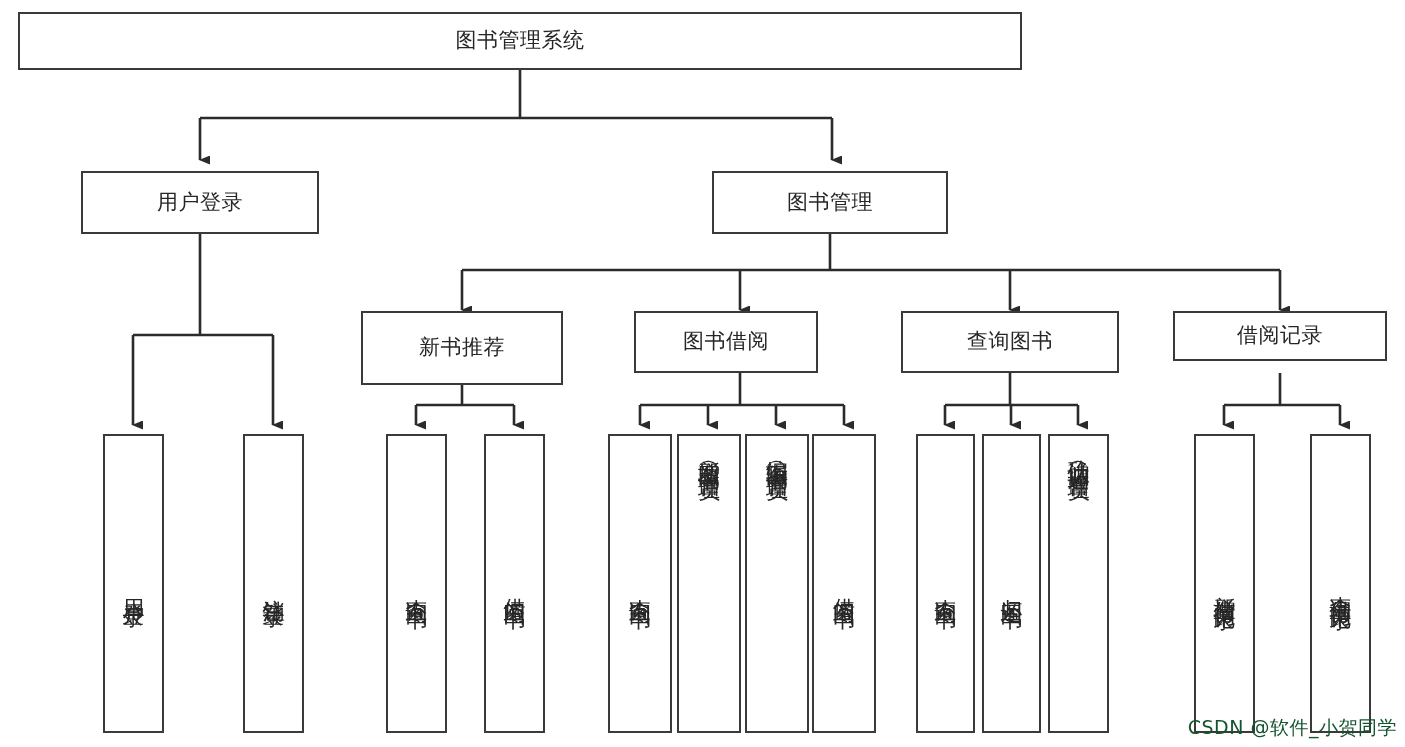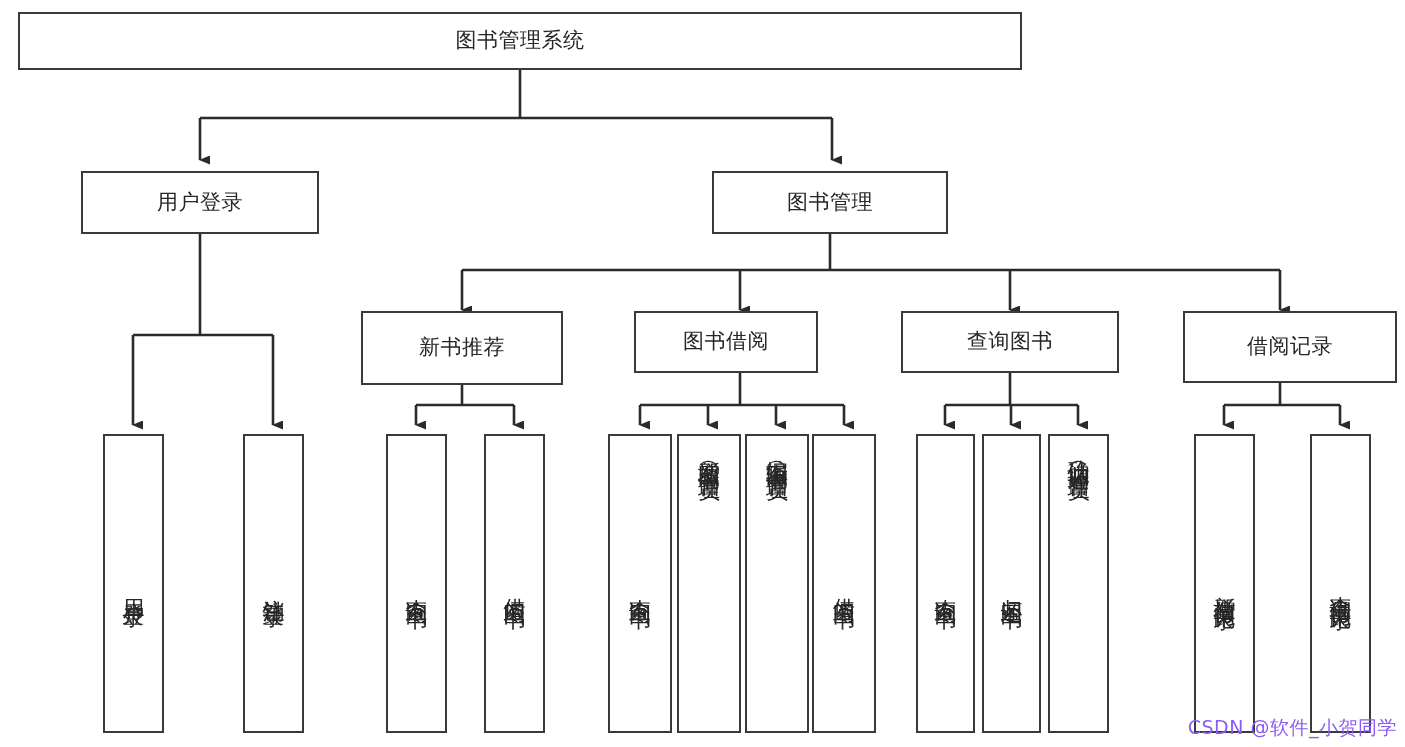--- a/index.html
+++ b/index.html
@@ -62,21 +62,21 @@
     white-space: nowrap;
   }
   .node.vert.mid .node-label {
     align-self: center;
   }
   .watermark {
     position: absolute;
     right: 8px;
     bottom: 6px;
     font-size: 19px;
-    color: #8b5cf6;
+    color: #14532d;
     letter-spacing: 0.5px;
     white-space: nowrap;
     user-select: none;
   }
 </style>
 </head>
 <body>
 
 <div id="diagram-root">
 
@@ -143,21 +143,21 @@
 
   <div class="node horiz" style="left:361px; top:311px; width:202px; height:74px;">
     <span class="node-label">新书推荐</span>
   </div>
   <div class="node horiz" style="left:634px; top:311px; width:184px; height:62px;align-items:center;">
     <span class="node-label">图书借阅</span>
   </div>
   <div class="node horiz" style="left:901px; top:311px; width:218px; height:62px;">
     <span class="node-label">查询图书</span>
   </div>
-  <div class="node horiz" style="left:1173px; top:311px; width:214px; height:72px;margin-left:10px;">
+  <div class="node horiz" style="left:1173px; top:311px; width:214px; height:50px;">
     <span class="node-label">借阅记录</span>
   </div>
 
   <div class="node vert mid" style="left:103px; top:434px; width:61px; height:299px;">
     <span class="node-label">用户登录</span>
   </div>
   <div class="node vert mid" style="left:243px; top:434px; width:61px; height:299px;">
     <span class="node-label">注销登录</span>
   </div>
 

